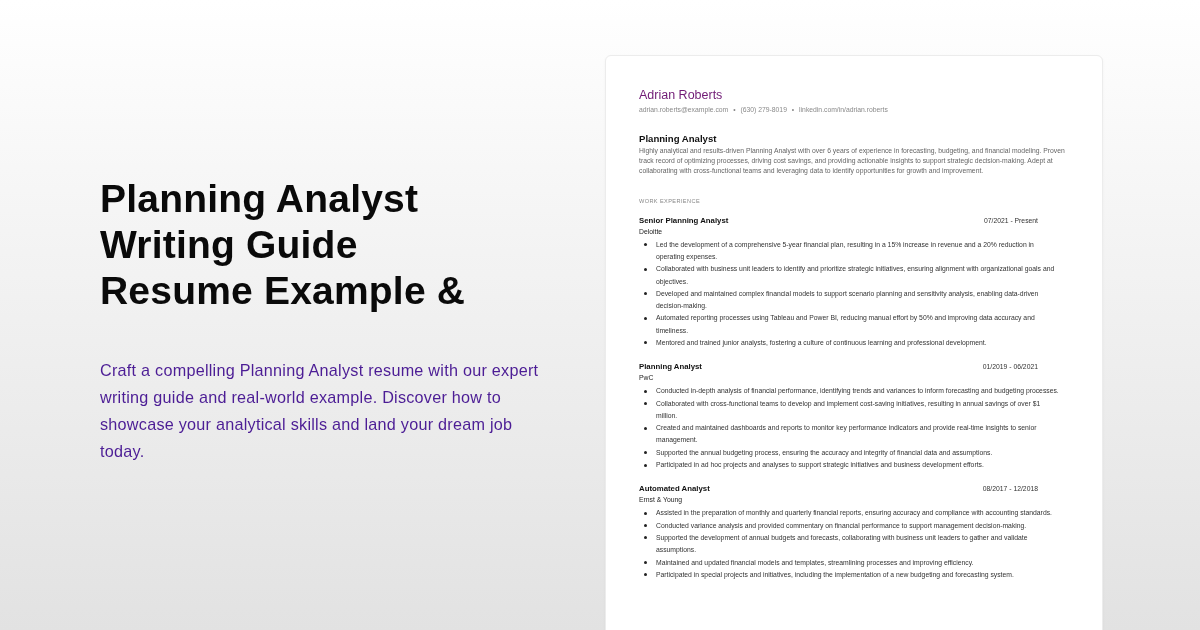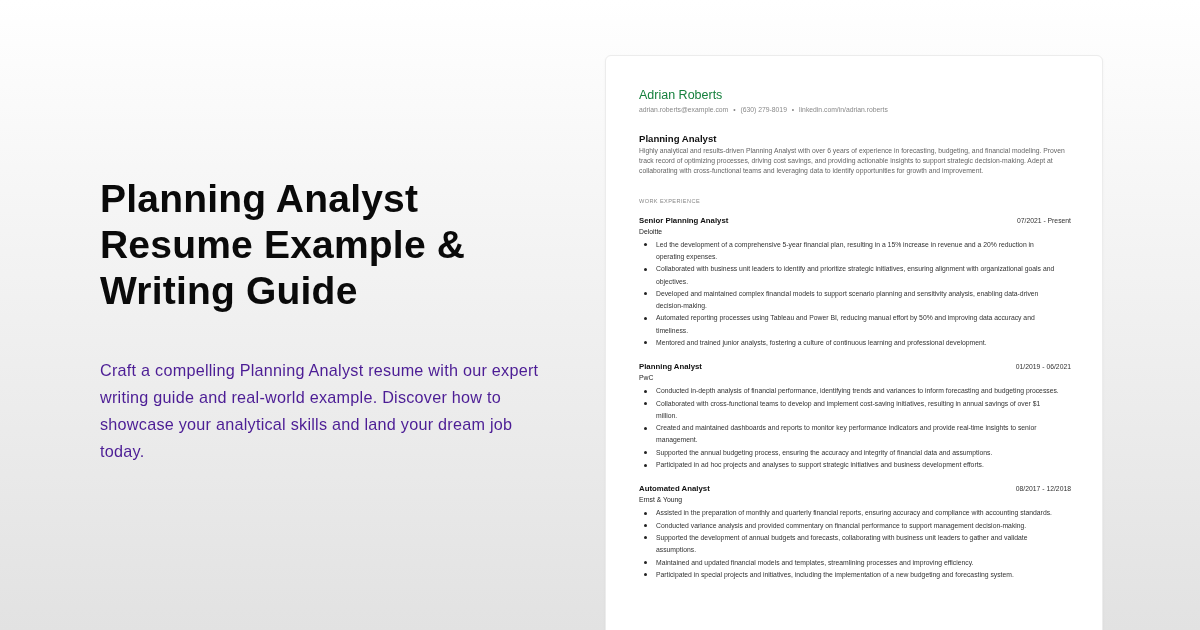--- a/index.html
+++ b/index.html
@@ -40,21 +40,21 @@
       height: 600px;
       background: #ffffff;
       border: 1px solid #ececec;
       border-radius: 6px;
       box-shadow: 0 1px 3px rgba(0,0,0,0.04);
       padding: 32px 33px 0 33px;
       overflow: hidden;
     }
     .r-name {
       font-size: 12.5px;
-      color: #15803d;
+      color: #701a75;
       line-height: 15px;
     }
     .r-contact {
       font-size: 6.8px;
       color: #8a8a8a;
       margin-top: 2px;
       line-height: 9px;
       white-space: nowrap;
     }
     .r-contact .sep { margin: 0 3px; }
@@ -79,21 +79,21 @@
       letter-spacing: 0.4px;
       text-transform: uppercase;
       line-height: 8px;
     }
     .job { margin-top: 11px; }
     .job + .job { margin-top: 13px; }
     .job-head {
       display: flex;
       justify-content: space-between;
       align-items: baseline;
-      width: 432px;
+      width: 399px;
     }
     .job-title {
       font-size: 7.8px;
       font-weight: 700;
       color: #111;
       line-height: 10px;
     }
     .job-dates {
       font-size: 6.8px;
       color: #333;
@@ -127,22 +127,22 @@
       border-radius: 50%;
       background: #222;
     }
   </style>
 </head>
 <body>
 
 <section class="hero">
   <h1 class="hero-title">
     <div>Planning Analyst</div>
+    <div>Writing Guide</div>
     <div>Resume Example &amp;</div>
-    <div>Writing Guide</div>
   </h1>
   <p class="hero-desc">Craft a compelling Planning Analyst resume with our expert writing guide and real-world example. Discover how to showcase your analytical skills and land your dream job today.</p>
 </section>
 
 <article class="resume-card">
   <div class="r-name">Adrian Roberts</div>
   <div class="r-contact">
     <span>adrian.roberts@example.com</span>
     <span class="sep">•</span>
     <span>(630) 279-8019</span>

